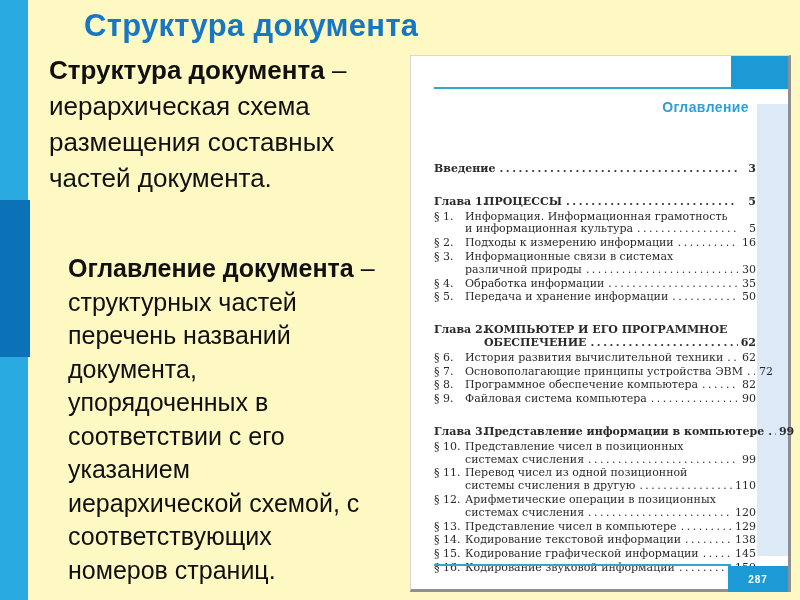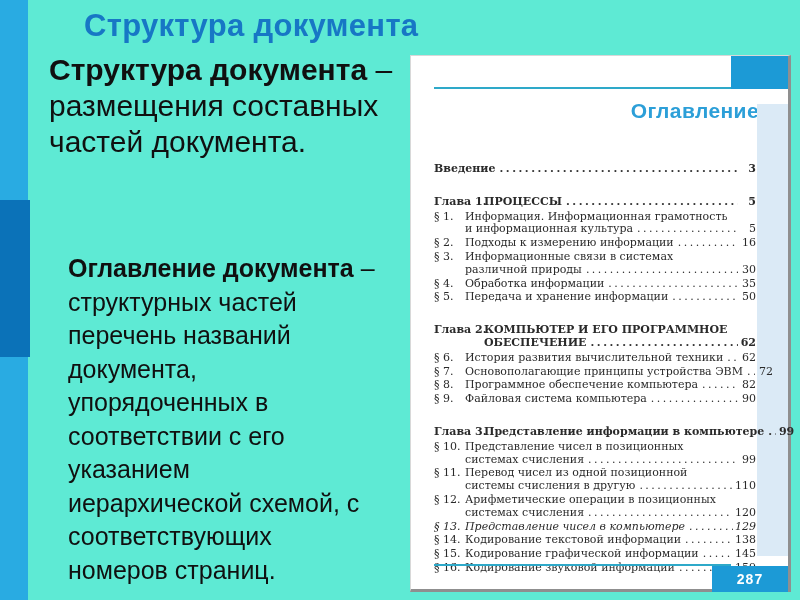--- a/index.html
+++ b/index.html
@@ -1,86 +1,87 @@
 <!DOCTYPE html>
 <html><head>
 <meta charset="utf-8">
 <style>
   html,body { margin:0; padding:0; background:#ffffff; }
   .slide {
     position:relative; width:800px; height:600px; overflow:hidden;
-    background:#5eead4; font-family:"Liberation Sans", sans-serif;
+    background:#fef9c3; font-family:"Liberation Sans", sans-serif;
   }
   
   .strip-cyan { position:absolute; left:0; top:0; width:28px; height:600px; }
   .strip-dark { position:absolute; left:0; top:200px; width:30px; height:157px; }
 
   
   .slide-title {
     position:absolute; left:84px; top:8px;
     font-size:31px; font-weight:bold; letter-spacing:0.3px;
   }
 
   
   .def { color:#101010; }
-  .def1 { position:absolute; left:49px; top:52px; width:362px; font-size:30px; line-height:36px; }
+  .def1 { position:absolute; left:49px; top:52px; width:362px; font-size:26px; line-height:36px; }
   .def2 { position:absolute; left:68px; top:252px; width:358px; font-size:25px; line-height:33.5px; }
   .def b { font-weight:bold; }
 
   
   .book-page {
     position:absolute; left:410px; top:55px; width:381px; height:537px;
     box-sizing:border-box; background:#ffffff;
     border:1px solid #d8d8d8; border-right:3px solid #8f8f8f; border-bottom:3px solid #8f8f8f;
   }
   .corner-square { position:absolute; top:0; right:0; width:57px; height:33px; }
   .top-rule    { position:absolute; top:31px; left:23px; right:57px; height:2px; }
   .bottom-rule { position:absolute; top:508px; left:23px; width:297px; height:2px; }
   .book-header {
-    position:absolute; top:43px; right:29px;
-    font-size:21px; font-weight:bold; letter-spacing:0.4px;text-align:right;
+    position:absolute; top:43px; right:39px;
+    font-size:14px; font-weight:bold; letter-spacing:0.4px;text-align:right;
   }
   .side-strip { position:absolute; top:48px; right:0; width:31px; height:452px; }
 
   .toc {
     position:absolute; top:107px; left:23px; width:322px;
     font-family:"DejaVu Serif","Liberation Serif",serif;
     font-size:11px; line-height:12.8px; color:#2a2a2a;
   }
   .toc-entry { position:relative; margin-bottom:1px; }
   .toc-entry.chapter { margin-top:20px; margin-bottom:2px; font-weight:bold; }
   .toc-entry.intro { font-weight:bold; margin-bottom:5px; }
   .prefix { position:absolute; left:0; top:0; }
   .toc-line { white-space:nowrap; }
   .toc-line.last { display:flex; align-items:baseline; }
   .dots { flex:1; min-width:8px; overflow:hidden; white-space:nowrap;
           margin:0 2px 0 4px; letter-spacing:2.5px; color:#333; }
   .dots::after { content:"......................................................................"; }
   .pg { min-width:16px; text-align:right; }
 
   .page-num {
-    position:absolute; top:510px; right:0; width:76px; height:26px;
-    color:#ffffff; font-weight:bold; font-size:14px;
+    position:absolute; top:510px; right:0; width:60px; height:26px;
+    color:#ffffff; font-weight:bold; font-size:10px;
     display:flex; align-items:center; justify-content:center;
     font-family:"Liberation Sans", sans-serif; letter-spacing:1px;
   }
 </style>
 </head>
 <body>
 
 <div class="slide">
 
   <div class="strip-cyan" style="background: rgb(41, 171, 226);"></div>
   <div class="strip-dark" style="background: rgb(11, 114, 184);"></div>
 
   <div class="slide-title" style="color: rgb(23, 119, 197);">Структура документа</div>
 
   <div class="def def1">
     <div class="def-line"><b>Структура документа</b><span> –</span></div>
     <div>
+        <div>иерархическая схема</div>
         <div>размещения составных</div>
         <div>частей документа.</div>
       </div>
   </div>
 
   <div class="def def2">
     <div class="def-line"><b>Оглавление документа</b><span> –</span></div>
     <div>
         <div>структурных частей</div>
         <div>перечень названий</div>
@@ -226,21 +227,21 @@
         </div>
         <div class="toc-entry" style="padding-left: 31px;">
           <span class="prefix">§ 12.</span>
           <div class="toc-line">Арифметические операции в позиционных</div>
           <div class="toc-line last">
             <span>системах счисления</span>
             <span class="dots"></span>
             <span class="pg">120</span>
           </div>
         </div>
-        <div class="toc-entry" style="padding-left: 31px; font-style: italic;">
+        <div class="toc-entry" style="padding-left: 31px;">
           <span class="prefix">§ 13.</span>
           <div class="toc-line last">
             <span>Представление чисел в компьютере</span>
             <span class="dots"></span>
             <span class="pg">129</span>
           </div>
         </div>
         <div class="toc-entry" style="padding-left: 31px;">
           <span class="prefix">§ 14.</span>
           <div class="toc-line last">

